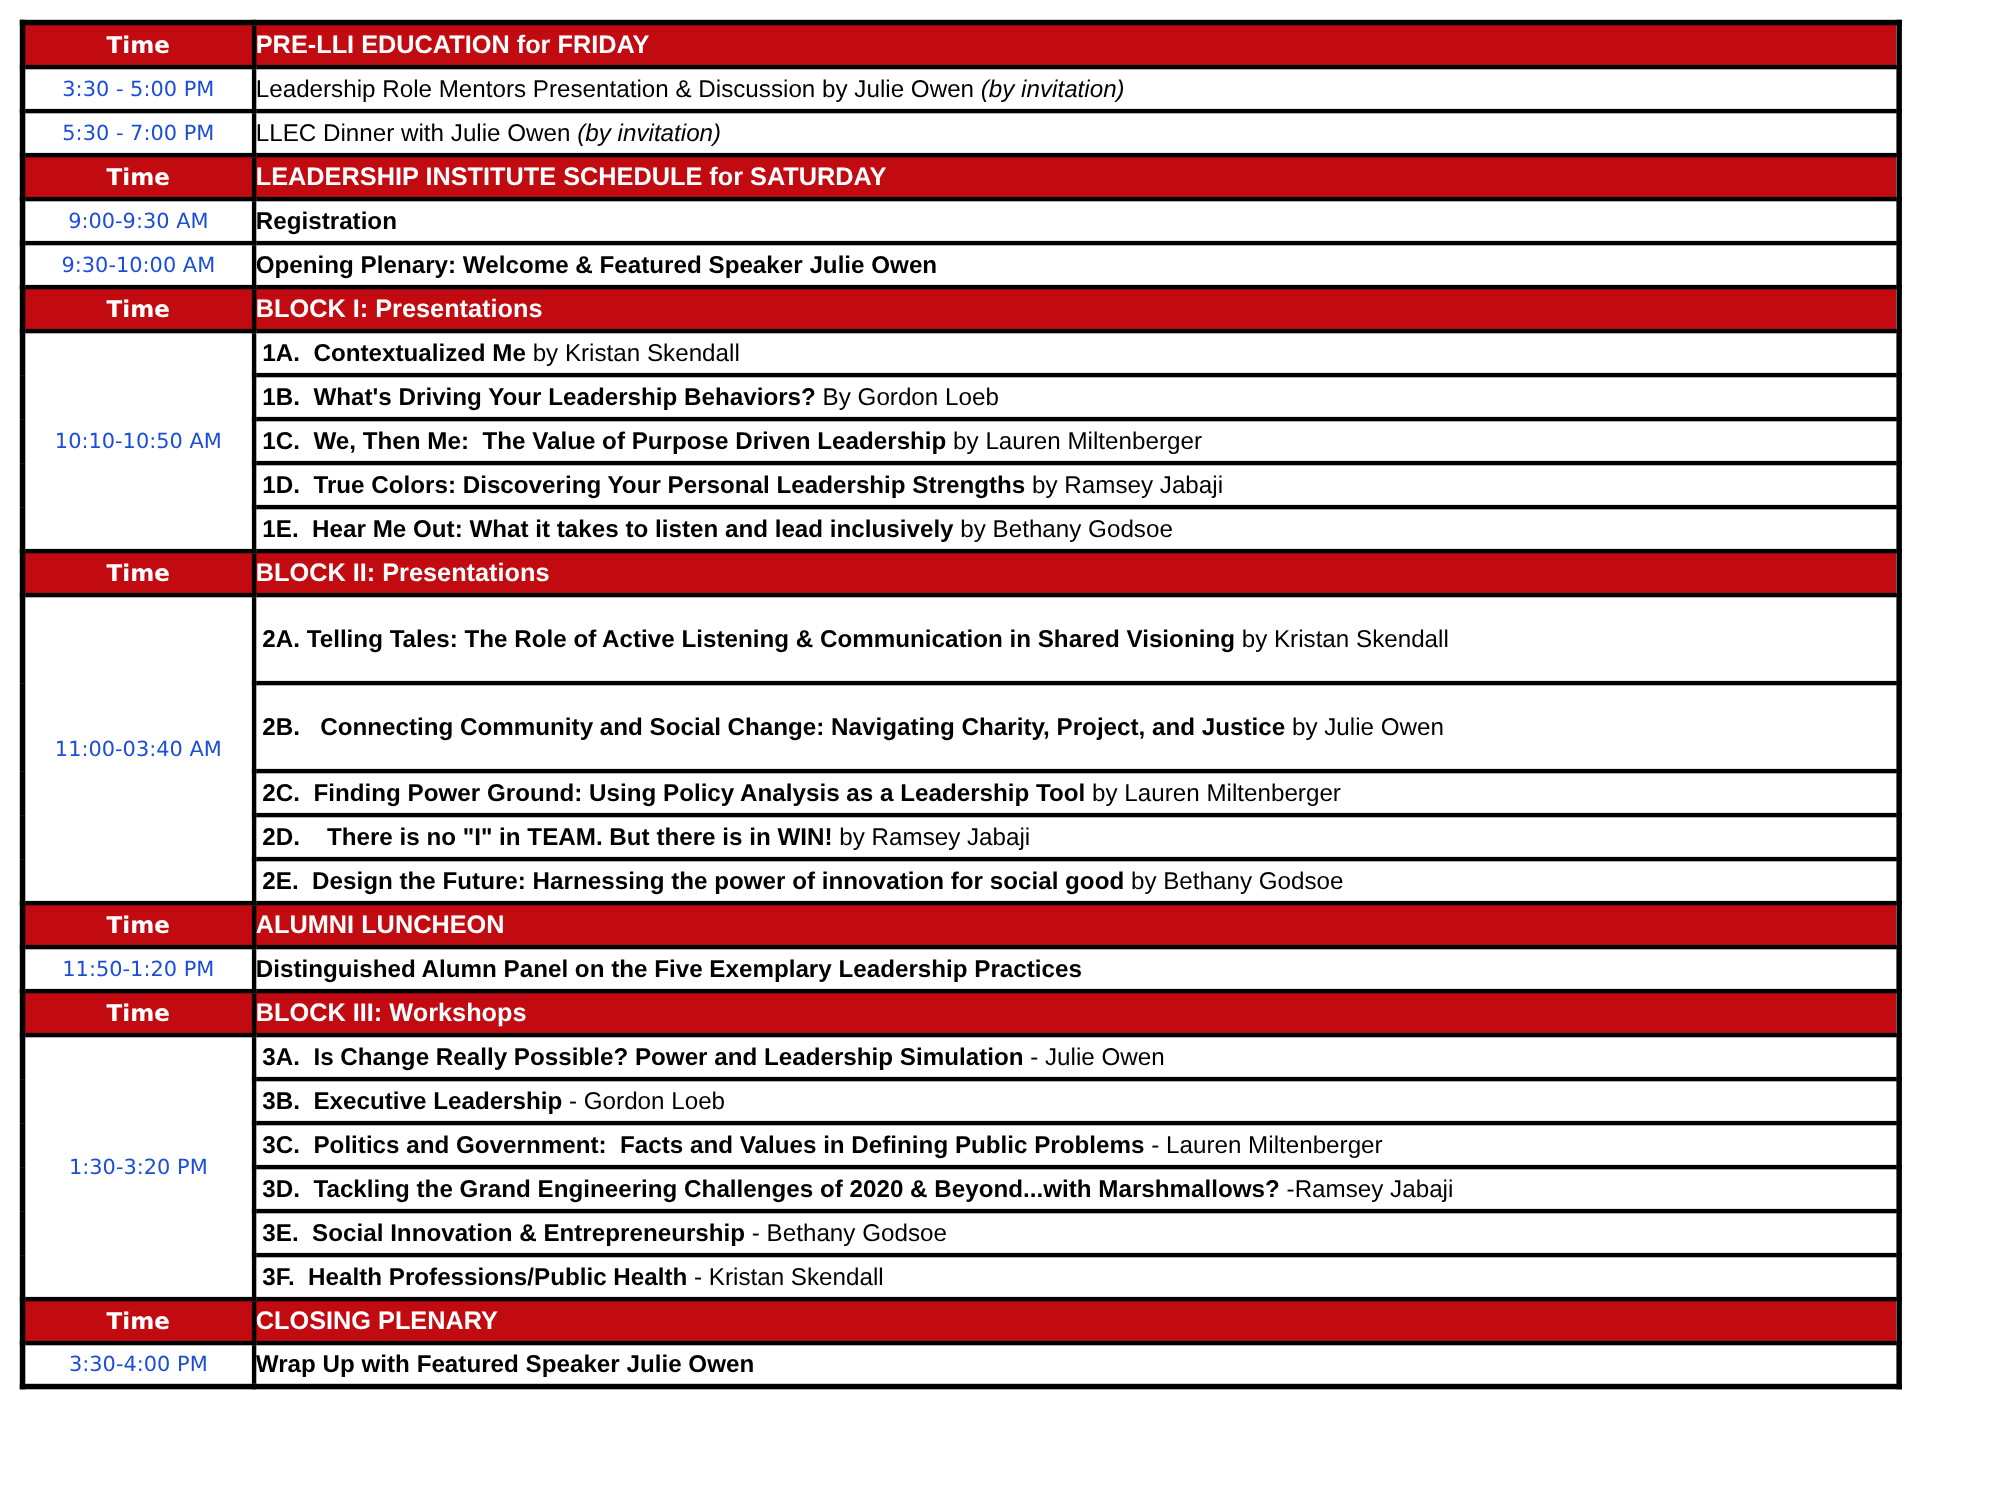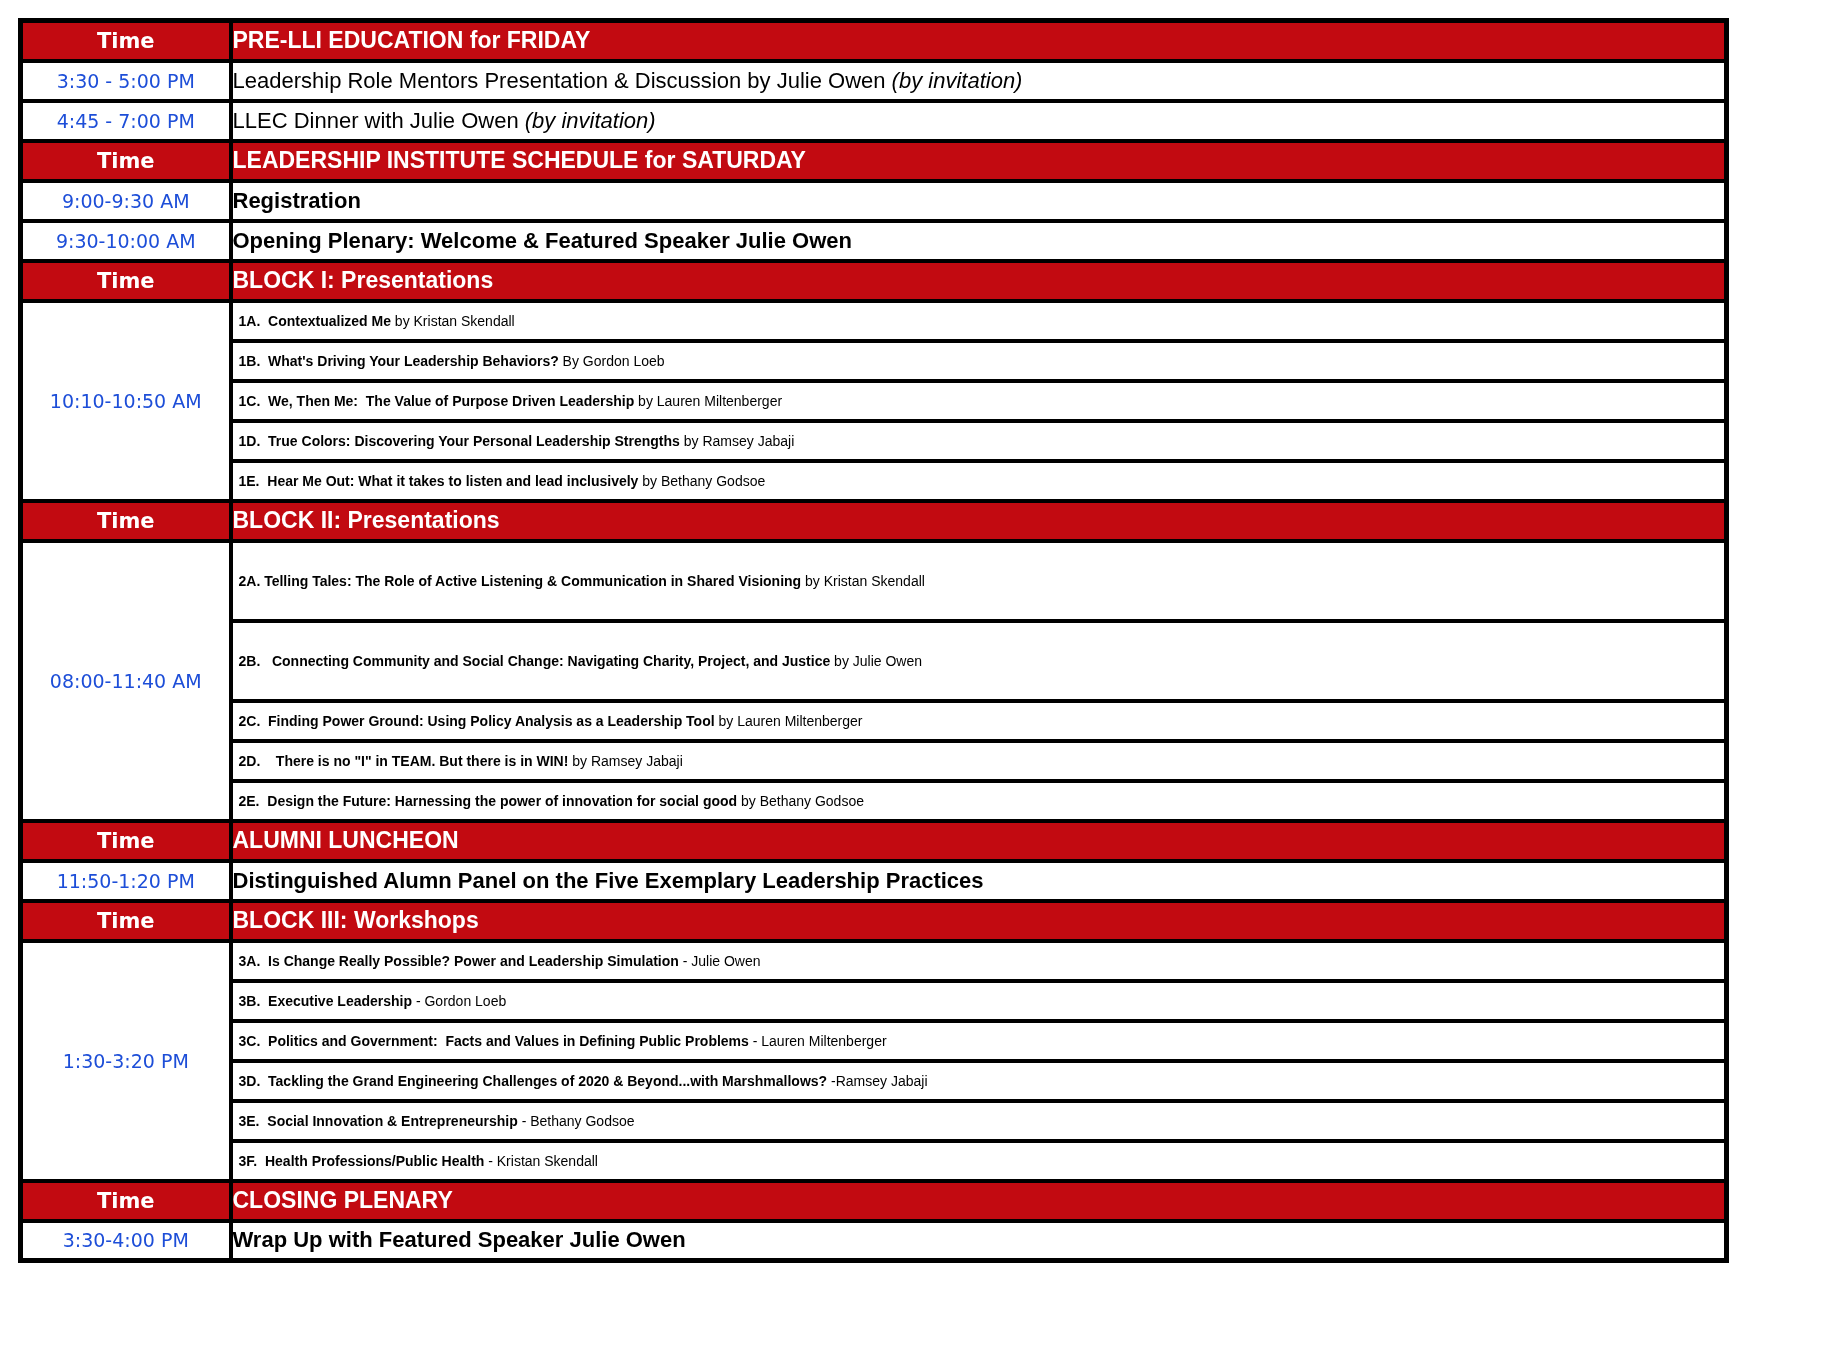--- a/index.html
+++ b/index.html
@@ -57,21 +57,21 @@
     font-size: 22px;
     color: #000000;
     white-space: pre-wrap;
   }
   
   td.s {
     text-align: left;
     padding-left: 6px;
     padding-right: 4px;
     font-family: "Liberation Sans", sans-serif;
-    font-size: 14px;
+    font-size: 22px;
     color: #000000;
     white-space: pre-wrap;
   }
   .b { font-weight: bold; }
   .i { font-style: italic; }
 </style>
 </head>
 <body>
 
 <div class="schedule-wrap">
@@ -86,21 +86,21 @@
       <td class="t">Time</td>
       <td class="c">PRE-LLI EDUCATION for FRIDAY</td>
     </tr>
 
     <tr>
       <td class="t">3:30 - 5:00 PM</td>
       <td class="c"><span class="b"></span><span>Leadership Role Mentors Presentation &amp; Discussion by Julie Owen </span><span class="i">(by invitation)</span></td>
     </tr>
 
     <tr>
-      <td class="t">4:45 - 7:00 PM</td>
+      <td class="t">5:30 - 7:00 PM</td>
       <td class="c"><span class="b"></span><span>LLEC Dinner with Julie Owen </span><span class="i">(by invitation)</span></td>
     </tr>
 
     <tr class="hdr">
       <td class="t">Time</td>
       <td class="c">LEADERSHIP INSTITUTE SCHEDULE for SATURDAY</td>
     </tr>
 
     <tr>
       <td class="t">9:00-9:30 AM</td>
@@ -133,21 +133,21 @@
     <tr>
       <td class="s"><span class="b">1E.  Hear Me Out: What it takes to listen and lead inclusively</span><span> by Bethany Godsoe</span></td>
     </tr>
 
     <tr class="hdr">
       <td class="t">Time</td>
       <td class="c">BLOCK II: Presentations</td>
     </tr>
 
     <tr class="tall">
-      <td class="t" rowspan="5">08:00-11:40 AM</td>
+      <td class="t" rowspan="5">11:00-03:40 AM</td>
       <td class="s"><span class="b">2A. Telling Tales: The Role of Active Listening &amp; Communication in Shared Visioning</span><span> by Kristan Skendall</span></td>
     </tr>
     <tr class="tall">
       <td class="s"><span class="b">2B.   Connecting Community and Social Change: Navigating Charity, Project, and Justice</span><span> by Julie Owen</span></td>
     </tr>
     <tr>
       <td class="s"><span class="b">2C.  Finding Power Ground: Using Policy Analysis as a Leadership Tool</span><span> by Lauren Miltenberger</span></td>
     </tr>
     <tr>
       <td class="s"><span class="b">2D.    There is no "I" in TEAM. But there is in WIN!</span><span> by Ramsey Jabaji</span></td>

